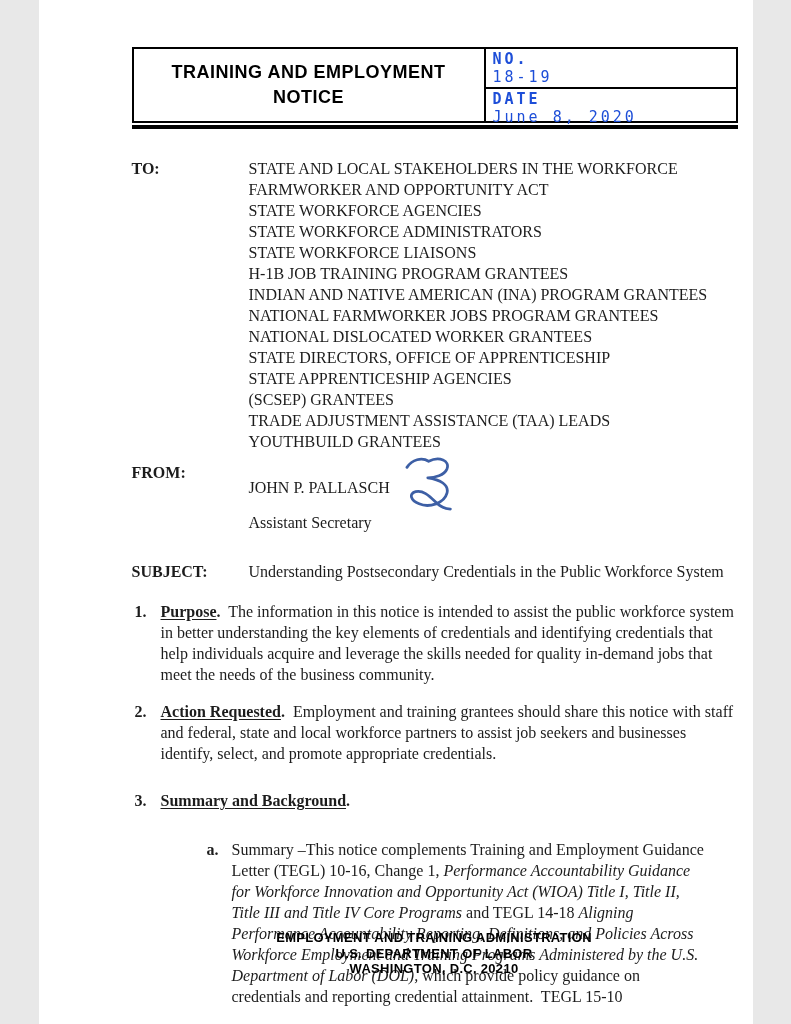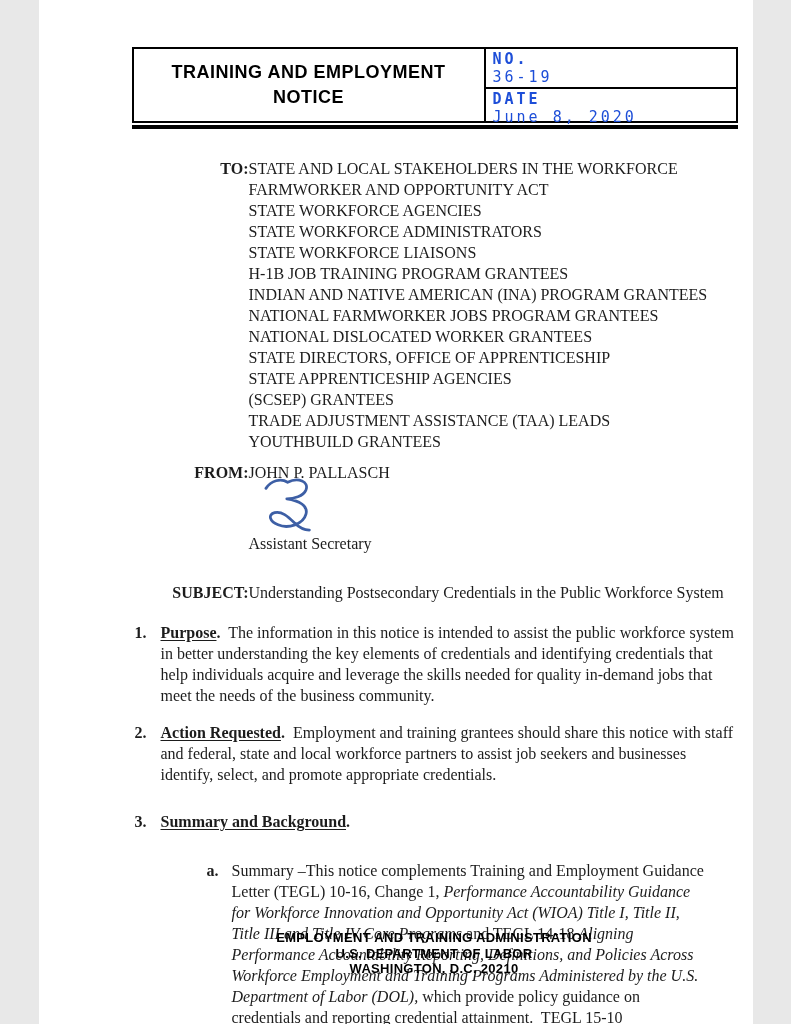--- a/index.html
+++ b/index.html
@@ -62,26 +62,25 @@
   .header-cell { flex: 1; padding: 1px 0 1px 7px; }
   .header-cell.no-cell { border-bottom: 2px solid #000; }
   .header-cell .cell-label { font-weight: bold; }
 
   
   .memo-row { display: flex; }
   .memo-label {
     width: 117px;
     flex: 0 0 117px;
     font-weight: bold;
-    text-align: right;
   }
   .memo-value { flex: 1; }
   .to-row { margin-top: 29px; }
   .from-row { margin-top: 10px; }
-  .from-name-line { display: flex; align-items: flex-start; flex-direction: column; }
+  .from-name-line { display: flex; align-items: center; }
   .signature-svg { margin: -8px 0 0 10px; flex: 0 0 auto; }
   .subject-row { margin-top: 28px; }
 
   
   .sections { margin-top: 19px; }
   .section { display: flex; margin-top: 16px; }
   .section.first { margin-top: 0; }
   .section.gap-lg { margin-top: 26px; }
   .sec-num {
     flex: 0 0 26px;
@@ -125,21 +124,21 @@
 
     <div>
       <div class="header-box">
         <div class="header-left">
           <div>TRAINING AND EMPLOYMENT</div>
           <div>NOTICE</div>
         </div>
         <div class="header-right">
           <div class="header-cell no-cell">
             <div class="cell-label">NO.</div>
-            <div class="cell-value">36-19</div>
+            <div class="cell-value">18-19</div>
           </div>
           <div class="header-cell">
             <div class="cell-label">DATE</div>
             <div class="cell-value">June 8, 2020</div>
           </div>
         </div>
       </div>
       <div class="header-rule"></div>
     </div>
 

